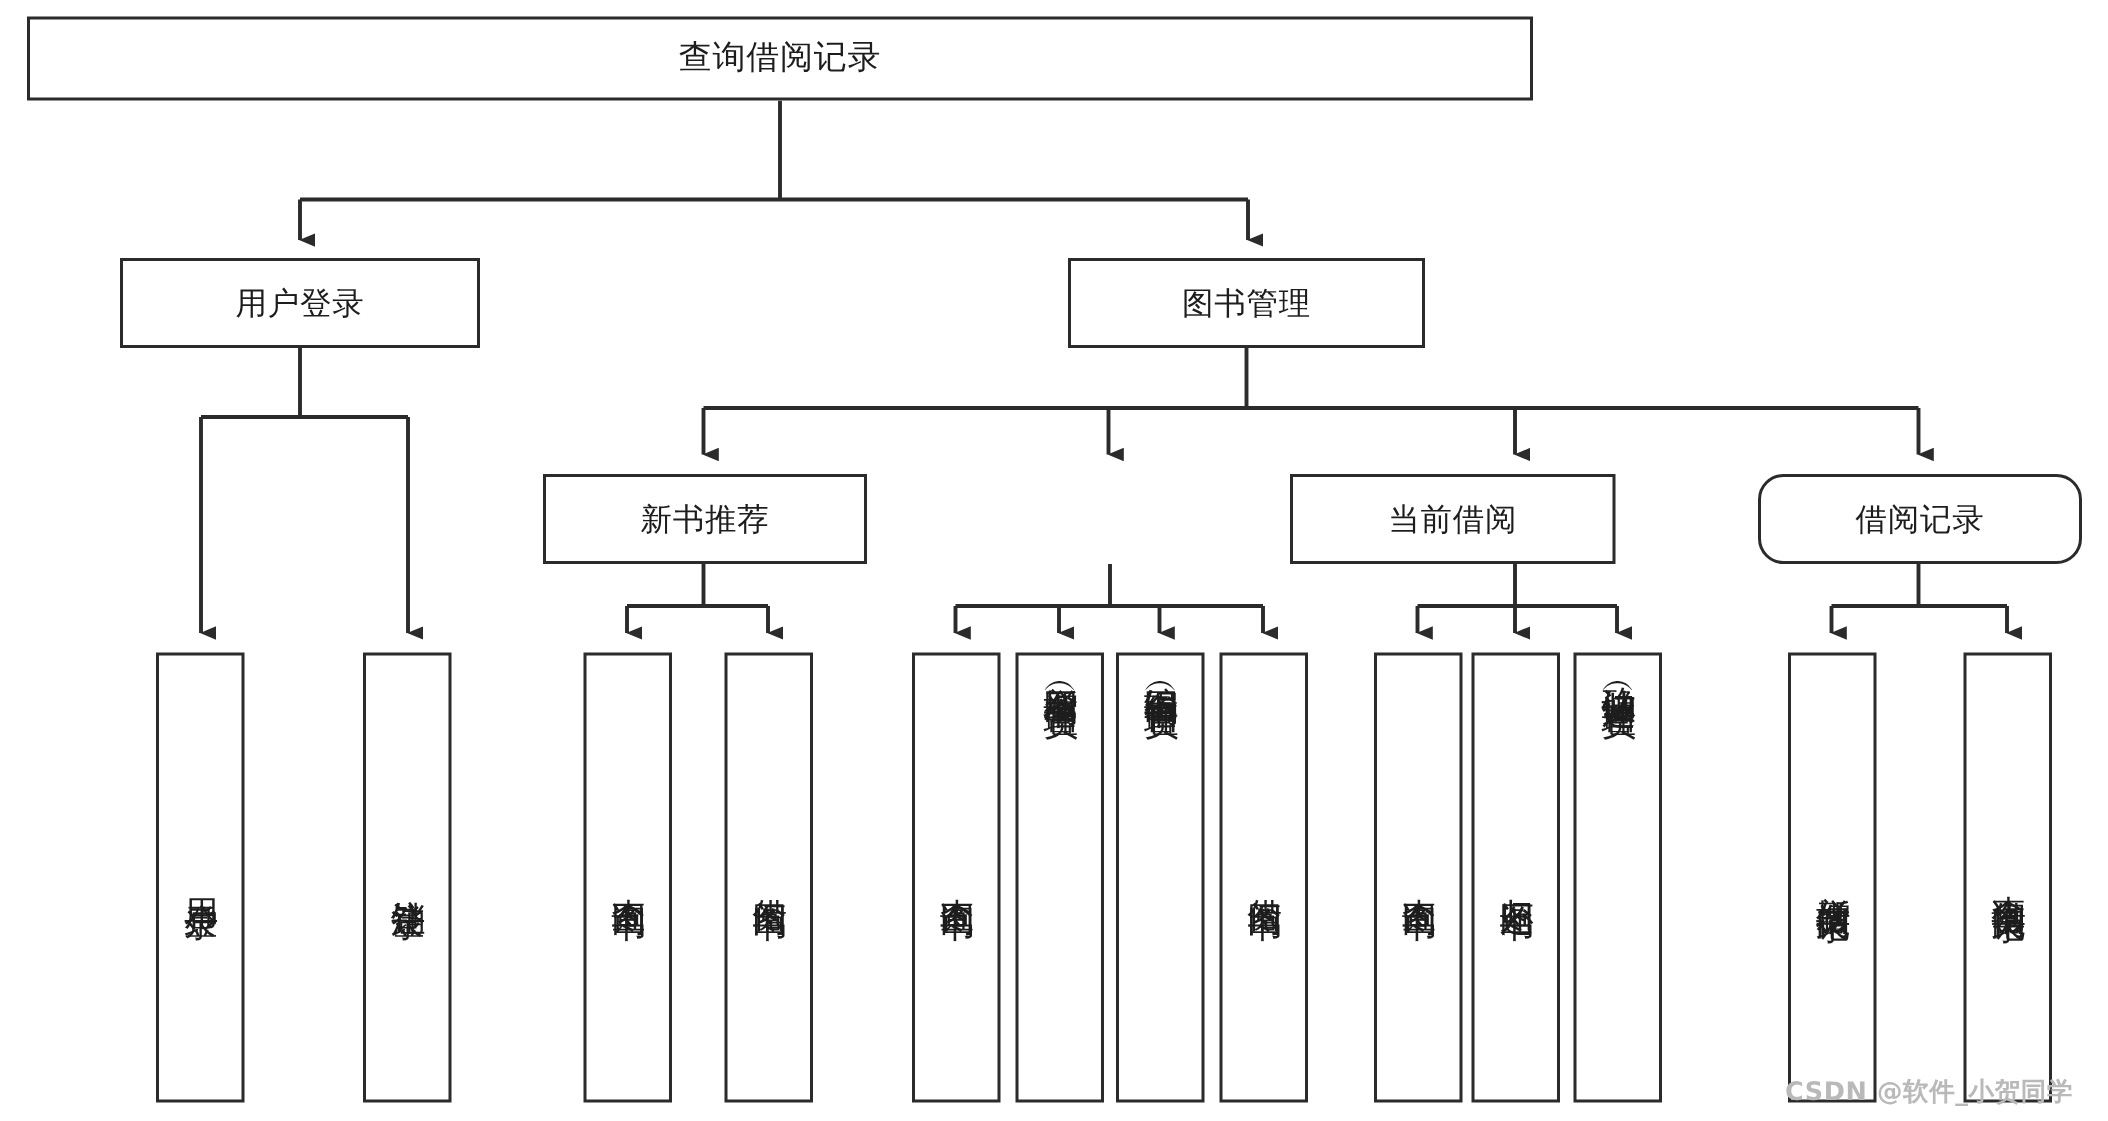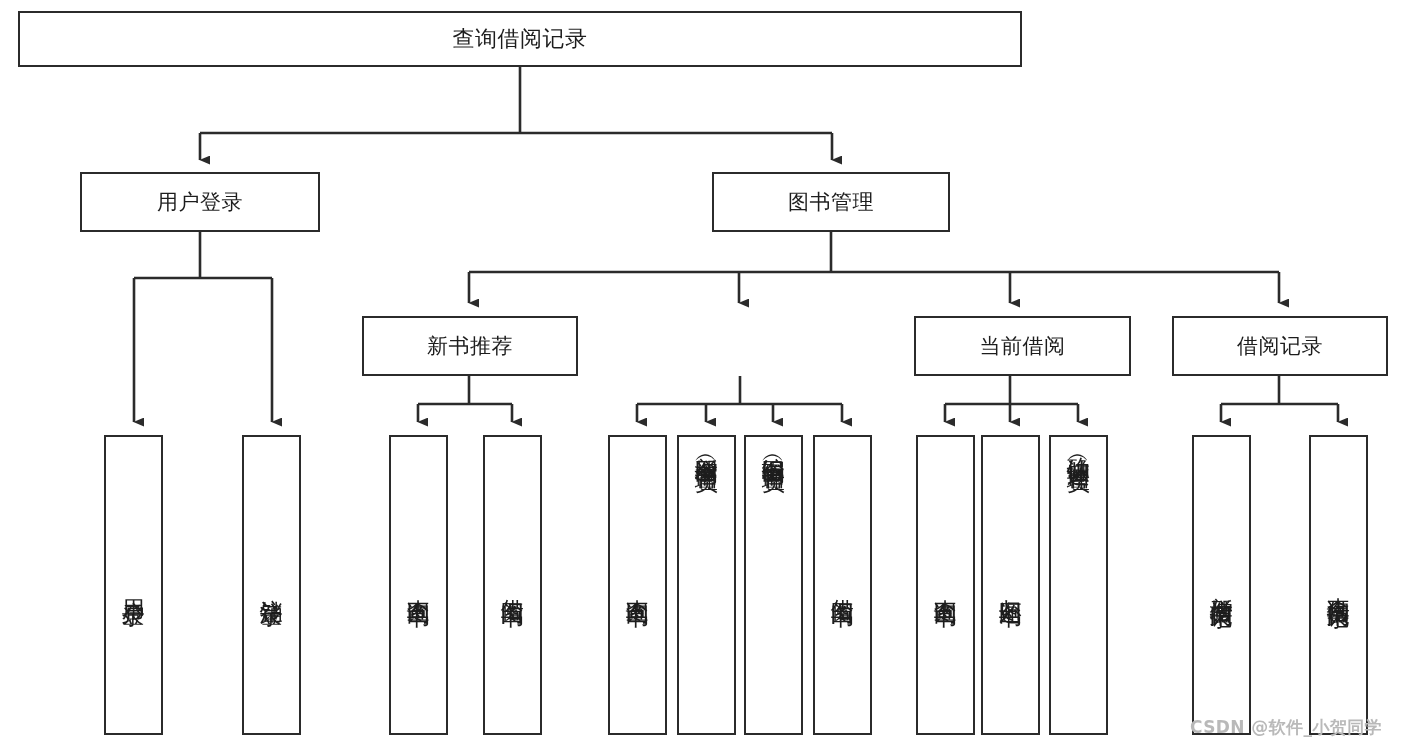--- a/index.html
+++ b/index.html
@@ -88,24 +88,24 @@
   <div class="node l1" style="left:80px;top:172px;width:240px;height:60px;">
     <span class="lbl">用户登录</span>
   </div>
   <div class="node l1" style="left:712px;top:172px;width:238px;height:60px;">
     <span class="lbl">图书管理</span>
   </div>
 
   <div class="node l2" style="left:362px;top:316px;width:216px;height:60px;">
     <span class="lbl">新书推荐</span>
   </div>
-  <div class="node l2" style="left:914px;top:316px;width:217px;height:60px;">
+  <div class="node l2" style="left:860px;top:316px;width:217px;height:60px;">
     <span class="lbl">当前借阅</span>
   </div>
-  <div class="node l2" style="left:1172px;top:316px;width:216px;height:60px;">
+  <div class="node l2" style="left:1172px;top:316px;width:216px;height:60px;border-radius:17px;">
     <span class="lbl">借阅记录</span>
   </div>
 
   <div class="leaf" style="left:104px;top:435px;width:59px;height:300px;">
     <span class="vlbl">用户登录</span>
   </div>
   <div class="leaf" style="left:242px;top:435px;width:59px;height:300px;">
     <span class="vlbl">注销登录</span>
   </div>
 

